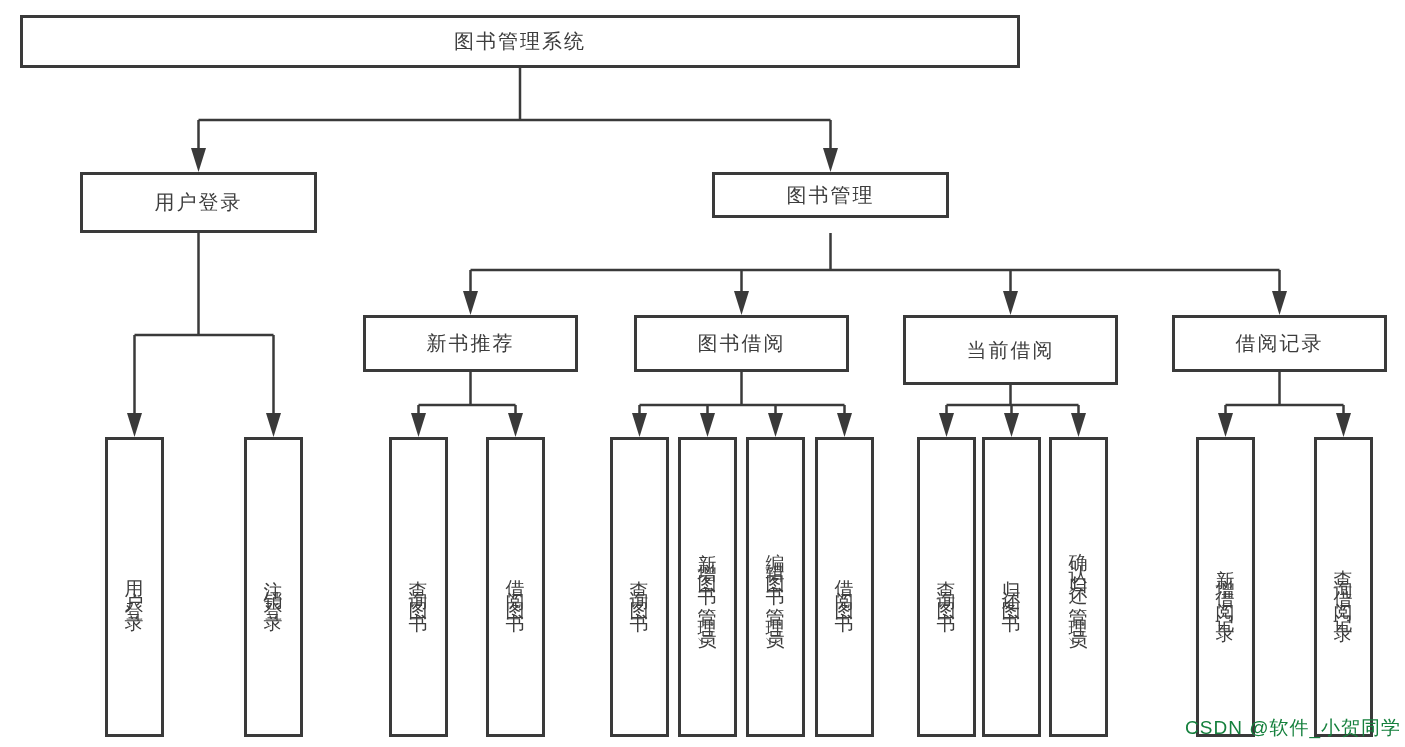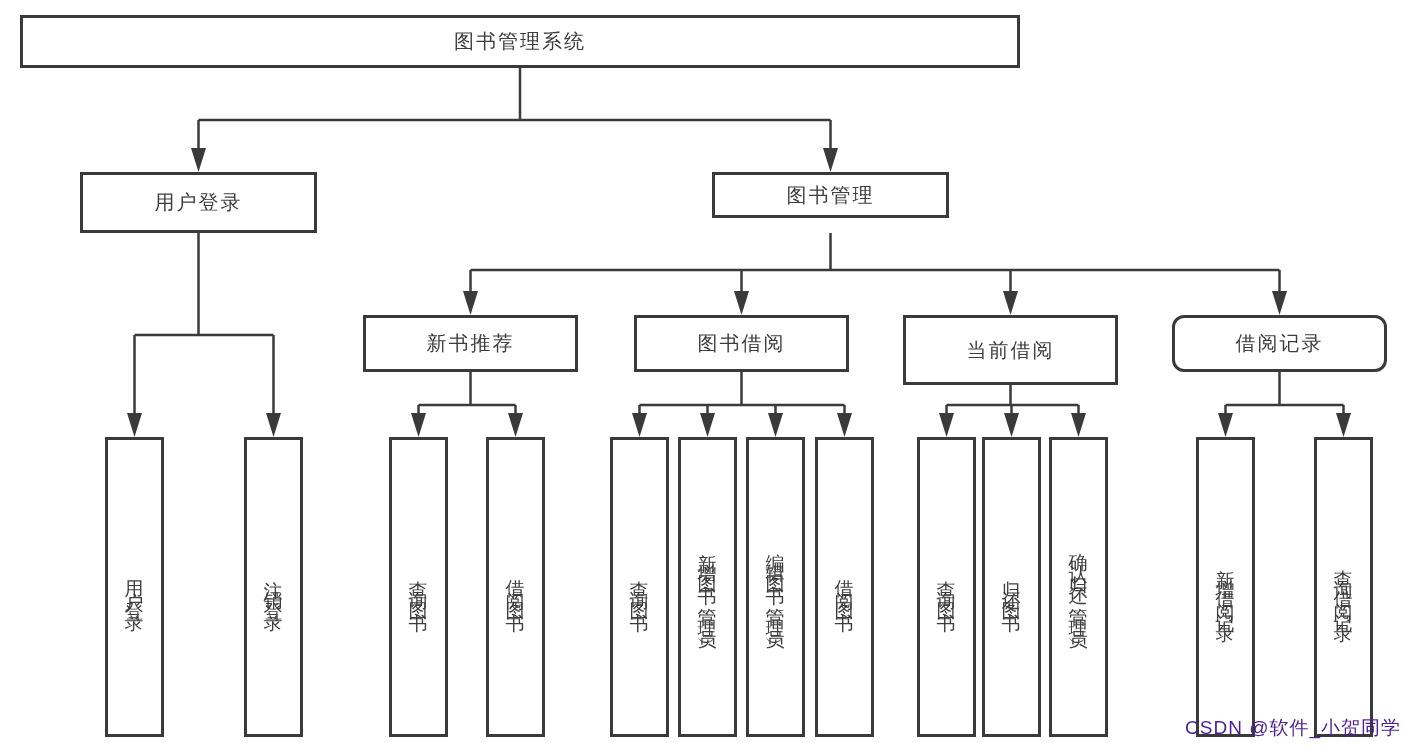--- a/index.html
+++ b/index.html
@@ -45,21 +45,21 @@
     text-orientation: mixed;
     letter-spacing: 11px;
     line-height: 1;
     white-space: nowrap;
   }
   .watermark {
     position: absolute;
     right: 4px;
     bottom: 6px;
     font-size: 19px;
-    color: #4c1d95;
+    color: #15803d;
     letter-spacing: 1px;
     z-index: 3;
   }
 </style>
 </head>
 <body>
 
 <div class="page">
 
   <svg class="wires" viewBox="0 0 1405 747" xmlns="http://www.w3.org/2000/svg">
@@ -125,21 +125,21 @@
   </svg>
 
   <div class="box" style="left:20px; top:15px; width:1000px; height:53px;">图书管理系统</div>
 
   <div class="box" style="left:80px; top:172px; width:237px; height:61px;">用户登录</div>
   <div class="box" style="left:712px; top:172px; width:237px; height:46px;">图书管理</div>
 
   <div class="box" style="left:363px; top:315px; width:215px; height:57px;">新书推荐</div>
   <div class="box" style="left:634px; top:315px; width:215px; height:57px;">图书借阅</div>
   <div class="box" style="left:903px; top:315px; width:215px; height:70px;">当前借阅</div>
-  <div class="box" style="left:1172px; top:315px; width:215px; height:57px;border-radius:12px;">借阅记录</div>
+  <div class="box" style="left:1172px; top:315px; width:215px; height:57px;">借阅记录</div>
 
   <div class="box leaf" style="left:105px; top:437px; width:59px; height:300px;">
     <span class="vtext">用户登录</span>
   </div>
   <div class="box leaf" style="left:244px; top:437px; width:59px; height:300px;">
     <span class="vtext">注销登录</span>
   </div>
 
   <div class="box leaf" style="left:389px; top:437px; width:59px; height:300px;">
     <span class="vtext">查询图书</span>

